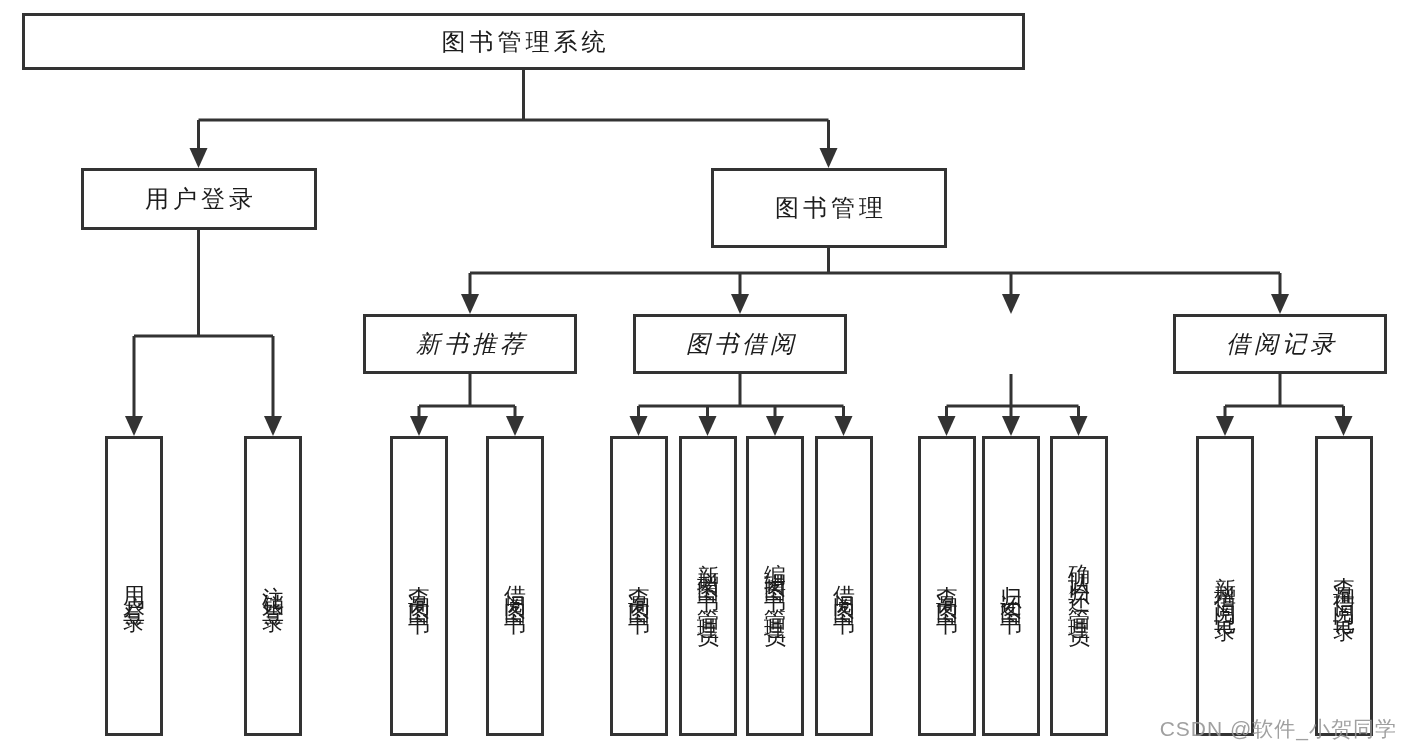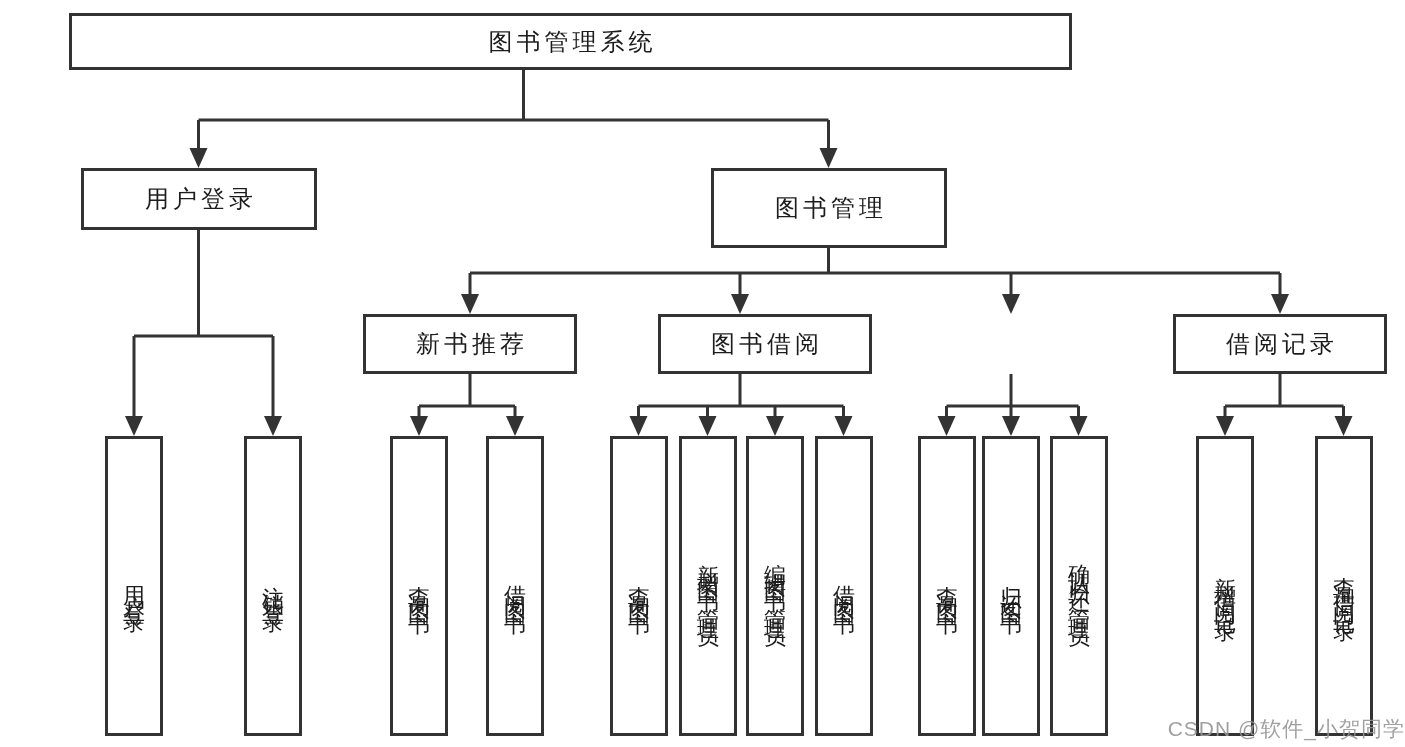--- a/index.html
+++ b/index.html
@@ -36,48 +36,48 @@
   }
   .node.v {
     font-size: 22px;
   }
   .node.v .vtext {
     writing-mode: vertical-rl;
     letter-spacing: 9px;
     line-height: 1;
   }
   
-  .n-root   { left: 22px;  top: 13px;  width: 1003px; height: 57px; margin-left: 47px; }
+  .n-root   { left: 22px;  top: 13px;  width: 1003px; height: 57px; }
   
   .n-login  { left: 81px;  top: 168px; width: 236px; height: 62px; }
   .n-mgmt   { left: 711px; top: 168px; width: 236px; height: 80px; }
   
-  .lvl3     { top: 314px; width: 214px; height: 60px; }
+  .lvl3     { top: 314px; width: 214px; height: 60px; font-style: italic; }
   .n-newrec { left: 363px; }
-  .n-borrow { left: 658px; }
+  .n-borrow { left: 633px; }
   .n-current{ left: 904px; }
   .n-record { left: 1173px; }
   
   .leaf     { top: 436px; width: 58px; height: 300px; }
   .lf-1  { left: 105px; }
   .lf-2  { left: 244px; }
   .lf-3  { left: 390px; }
   .lf-4  { left: 486px; }
   .lf-5  { left: 610px; }
   .lf-6  { left: 679px; }
   .lf-7  { left: 746px; }
   .lf-8  { left: 815px; }
   .lf-9  { left: 918px; }
   .lf-10 { left: 982px; }
   .lf-11 { left: 1050px; }
   .lf-12 { left: 1196px; }
   .lf-13 { left: 1315px; }
   .watermark {
     position: absolute;
-    right: 0;
+    right: 8px;
     bottom: 4px;
     font-size: 21px;
     color: rgba(150, 150, 150, 0.9);
     letter-spacing: 1px;
     z-index: 3;
     white-space: nowrap;
   }
 </style>
 </head>
 <body>

